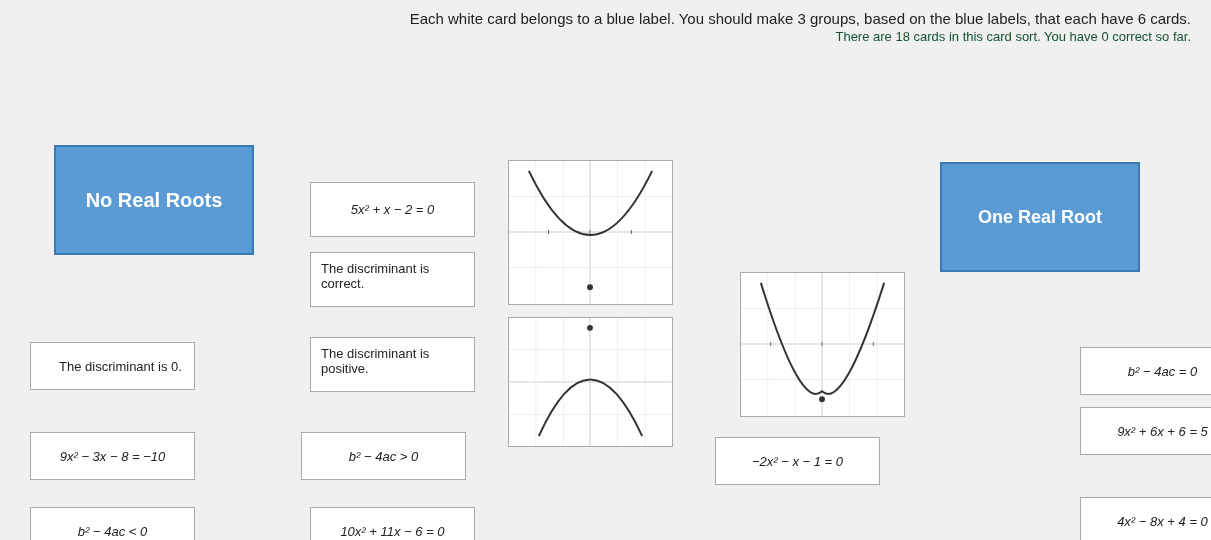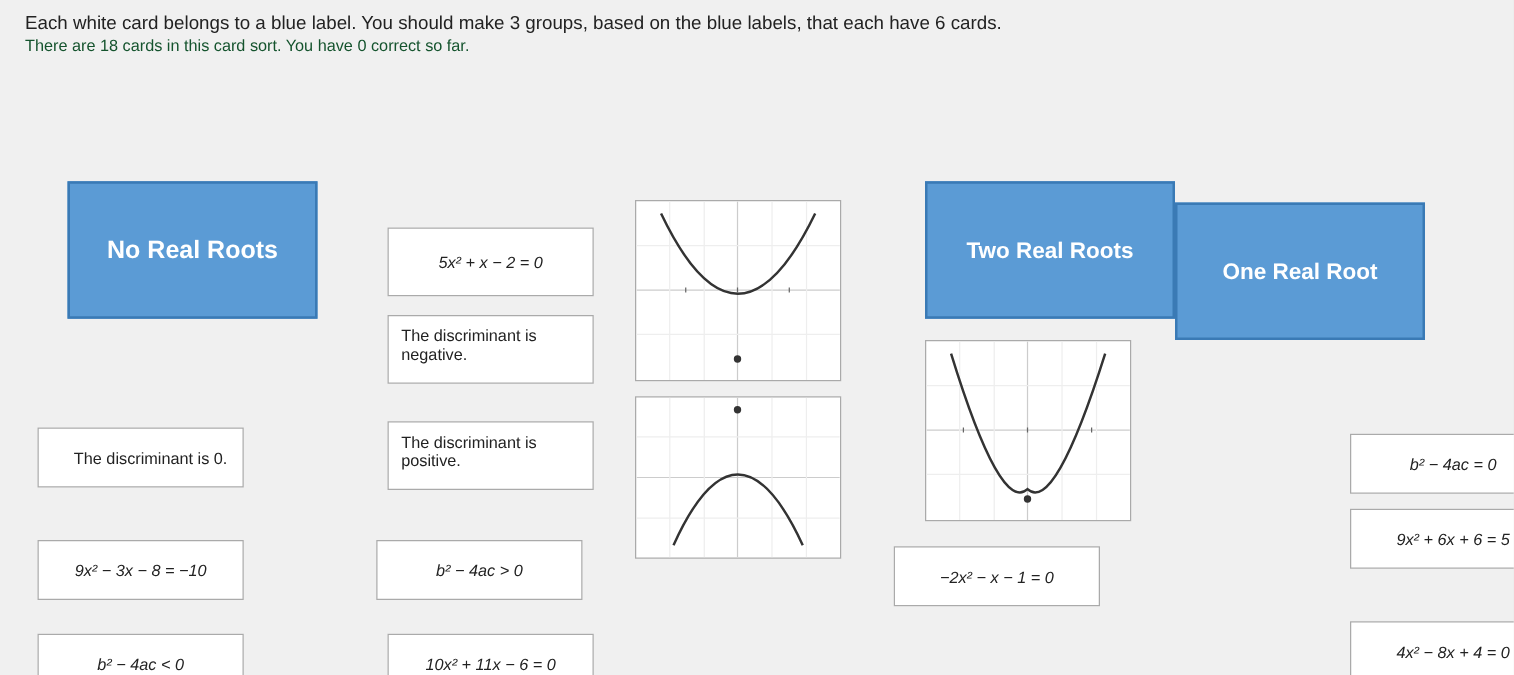--- a/index.html
+++ b/index.html
@@ -12,21 +12,21 @@
       position: relative;
     }
     .page-container {
       width: 1211px;
       height: 540px;
       background: #f0f0f0;
       position: relative;
       padding: 10px 20px;
     }
     .header {
-      text-align: left;
+      text-align: right;
       margin-bottom: 6px;
     }
     .header-title {
       font-size: 15px;
       color: #222;
       font-weight: normal;
     }
     .header-subtitle {
       font-size: 13px;
       color: #14532d;
@@ -89,34 +89,31 @@
     <div class="header-title">Each white card belongs to a blue label. You should make 3 groups, based on the blue labels, that each have 6 cards.</div>
     <div class="header-subtitle">There are 18 cards in this card sort. You have 0 correct so far.</div>
   </div>
 
   <div class="main-area">
 
     <div class="blue-label" style="left:34px; top:93px; width:200px; height:110px; font-size:20px;">
       <span>No Real Roots</span>
     </div>
 
-    <div class="blue-label" style="left:720px; top:93px; width:200px; height:110px; font-size:18px;">
-      <span>Two Real Roots</span>
-    </div>
 
     <div class="blue-label" style="left:920px; top:110px; width:200px; height:110px; font-size:18px;">
       <span>One Real Root</span>
     </div>
 
     <div class="white-card" style="left:290px; top:130px; width:165px; height:55px;">
       <span class="math">5x² + x − 2 = 0</span>
     </div>
 
     <div class="white-card" style="left:290px; top:200px; width:165px; height:55px; text-align:left; padding:8px 10px; align-items: flex-start;">
-      <span>The discriminant is negative.</span>
+      <span>The discriminant is correct.</span>
     </div>
 
     <div class="white-card" style="left:10px; top:290px; width:165px; height:48px;padding-left:24px;">
       <span>The discriminant is 0.</span>
     </div>
 
     <div class="white-card" style="left:290px; top:285px; width:165px; height:55px; text-align:left; padding:8px 10px; align-items: flex-start;">
       <span>The discriminant is positive.</span>
     </div>
 

